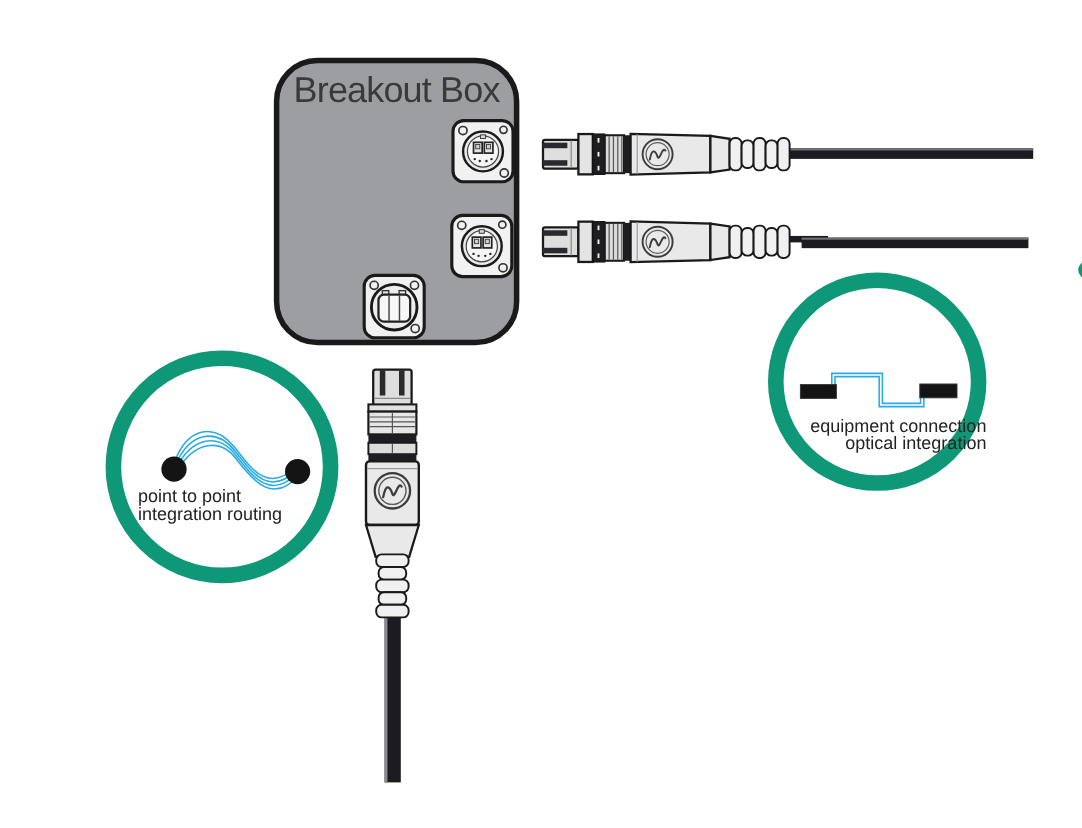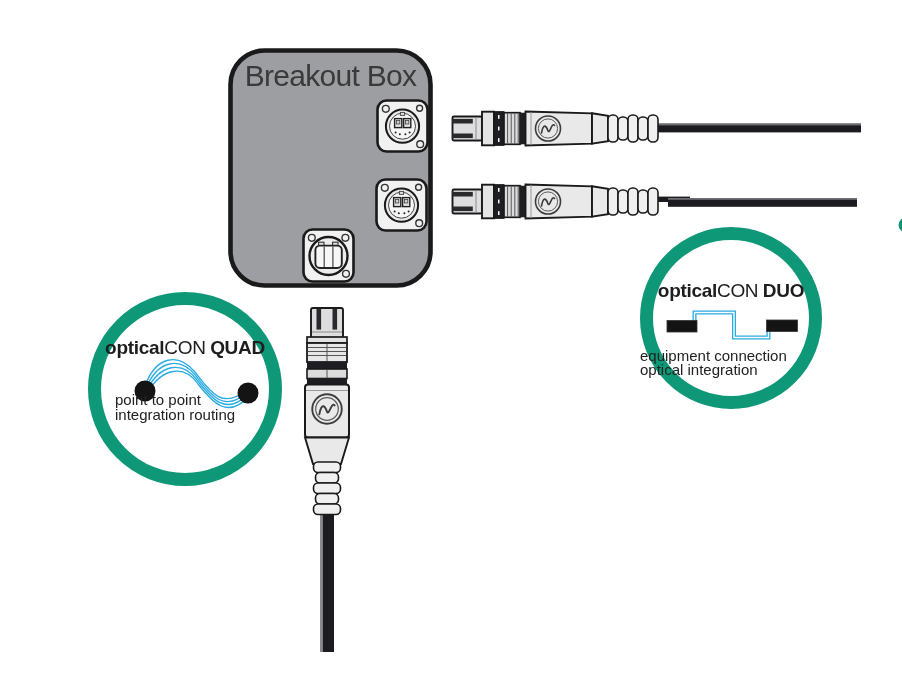--- a/index.html
+++ b/index.html
@@ -14,22 +14,22 @@
   .box-title{
     left:230px;top:61px;width:201px;text-align:center;
     font-size:30px;letter-spacing:-0.7px;color:#3a3a3a;line-height:1;
   }
   .badge-title{font-size:19px;letter-spacing:-0.3px;line-height:1;white-space:nowrap;}
   .badge-title .b{font-weight:700;}
   .badge-title .v{font-weight:700;margin-left:0.24em;}
   .quad-title{left:85px;top:338px;width:200px;text-align:center;}
   .duo-title{left:640px;top:281px;width:182px;text-align:center;}
   .badge-caption{font-size:15px;line-height:14.5px;color:#222;}
-  .quad-caption{left:115px;top:393px;text-align:left;}
-  .duo-caption{left:640px;top:349px;width:182px;text-align:left;line-height:13.5px;}
+  .quad-caption{left:115px;top:407px;text-align:left;}
+  .duo-caption{left:640px;top:349px;width:182px;text-align:right;line-height:13.5px;}
 </style>
 </head>
 <body>
 
 <div class="stage">
 
 <svg class="diagram" width="902" height="690" viewBox="0 0 902 690">
   <defs>
 
     <g id="nk-logo">
@@ -171,29 +171,23 @@
       <rect x="667" y="320.5" width="30" height="11.5" fill="#141414" stroke="#333" stroke-width="0.8"></rect>
       <rect x="766.5" y="320" width="31" height="11.5" fill="#141414" stroke="#333" stroke-width="0.8"></rect>
     </g>
   </g>
 
   <circle cx="906" cy="225" r="7.5" fill="#0F9878"></circle>
 </svg>
 
 <div class="txt box-title">Breakout Box</div>
 
-<div class="txt badge-title quad-title">
-  <span class="b">optical</span><span>CON</span><span class="v">QUAD</span>
-</div>
 <div class="txt badge-caption quad-caption">
   <div>point to point</div>
   <div>integration routing</div>
 </div>
 
-<div class="txt badge-title duo-title">
-  <span class="b">optical</span><span>CON</span><span class="v">DUO</span>
-</div>
 <div class="txt badge-caption duo-caption">
   <div>equipment connection</div>
   <div>optical integration</div>
 </div>
 
 </div>
 
 </body></html>

